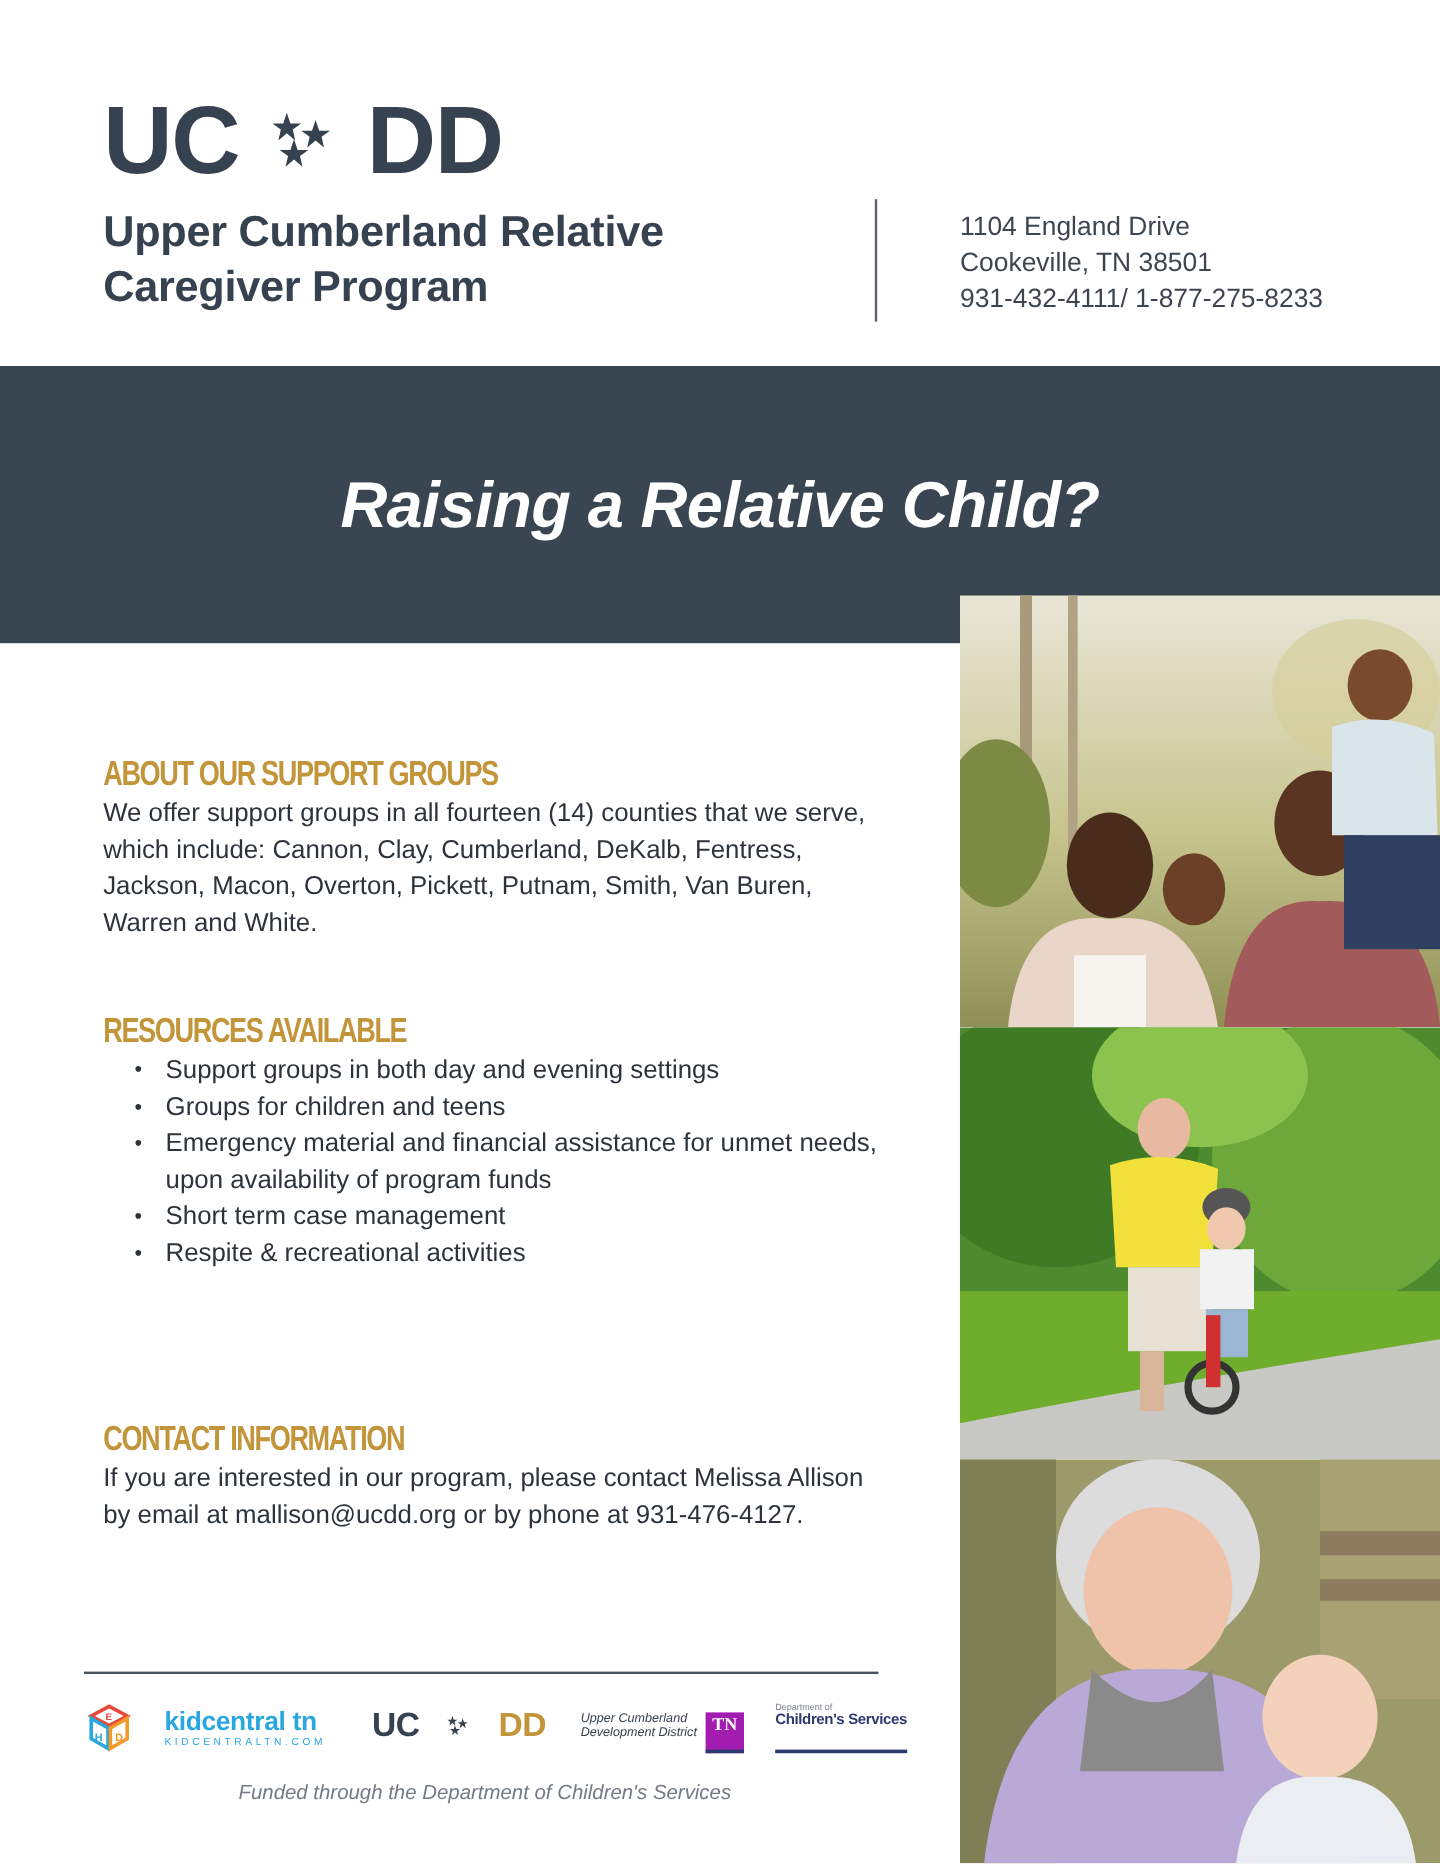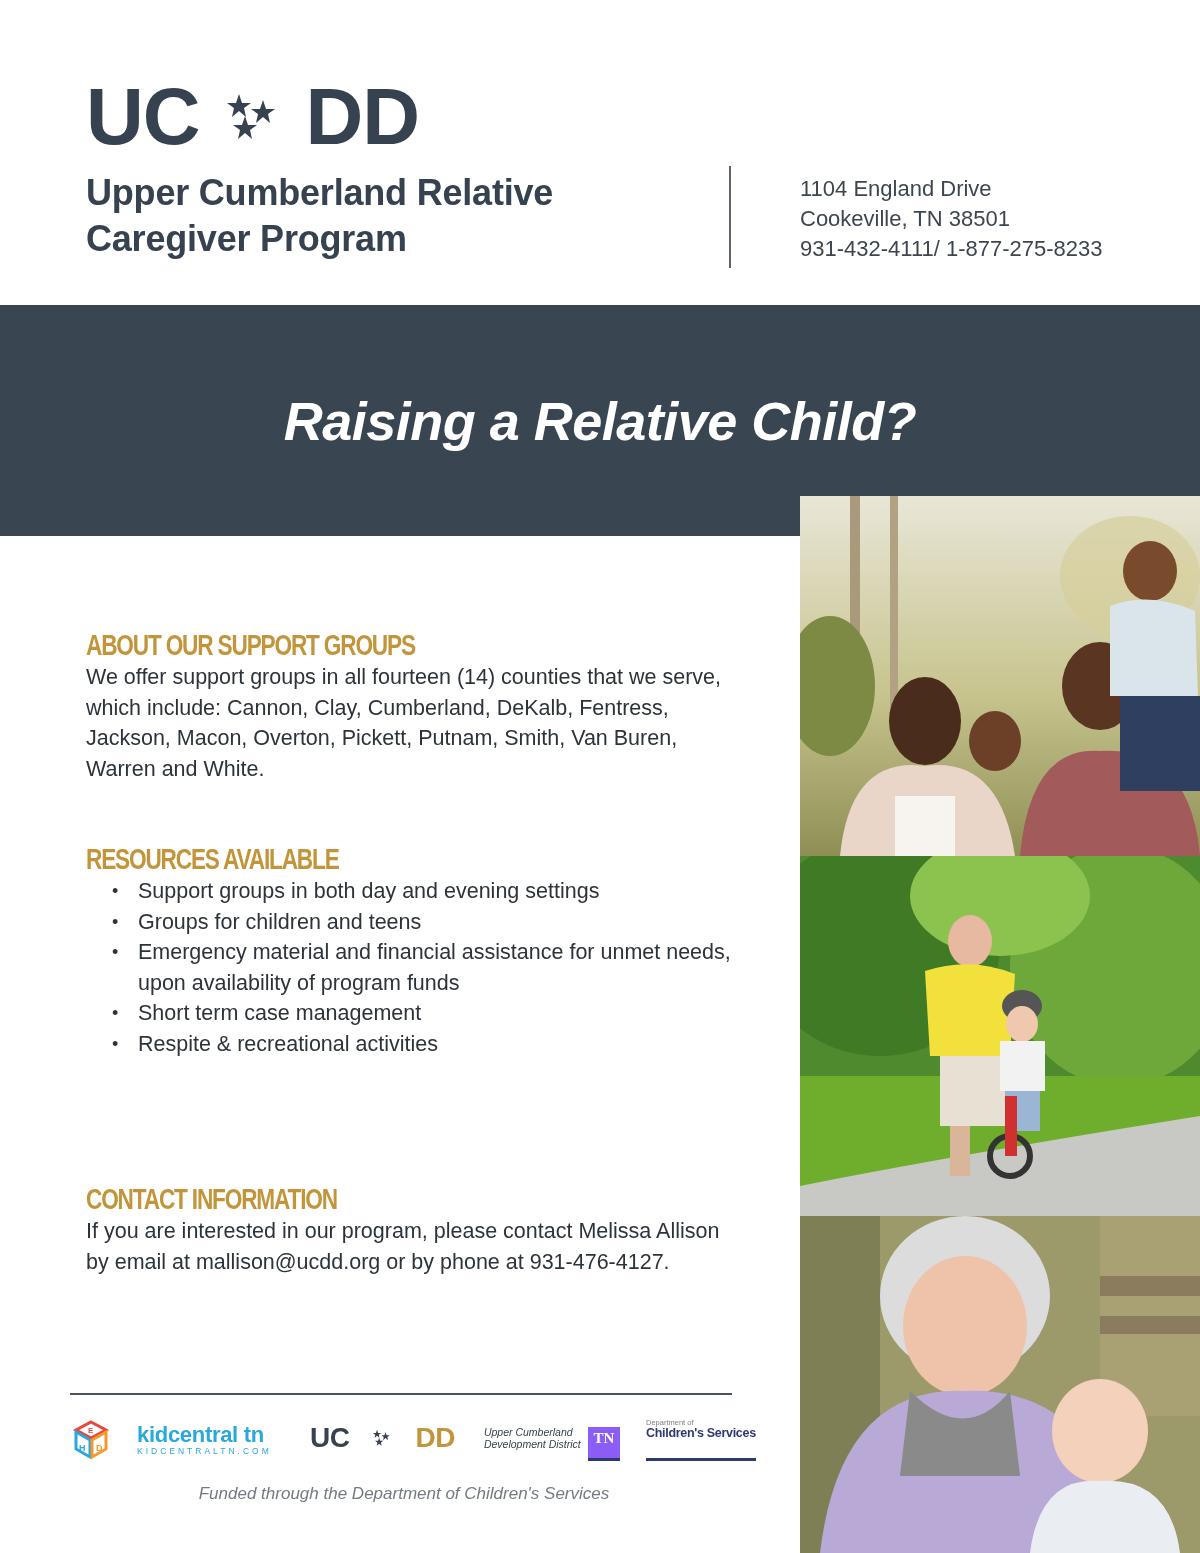--- a/index.html
+++ b/index.html
@@ -37,21 +37,21 @@
   .kc { left:72px; top:1420px; display:flex; align-items:center; }
   .kc-text { margin-left:4px; }
   .kc-main { font-weight:700; font-size:22px; color:#29a7de; line-height:22px; letter-spacing:-0.3px; }
   .kc-sub { font-size:8.5px; color:#29a7de; letter-spacing:3px; line-height:10px; }
   .ucdd-small { left:310px; top:1424px; display:flex; align-items:center; }
   .ucdd-small .mark { font-weight:700; font-size:28px; line-height:1; letter-spacing:-0.5px; }
   .ucdd-small .u { color:#36424f; }
   .ucdd-small .d { color:#c3953a; }
   .ucdd-small .desc { font-size:10.5px; line-height:12px; color:#36424f; margin-left:6px;font-style:italic; }
   .tn { left:588px; top:1418px; display:flex; align-items:flex-end; }
-  .tn-box { width:32px; height:34px; background:#8b5cf6; color:#fff; font-family:"Liberation Serif", serif; font-weight:700; font-size:15px;
+  .tn-box { width:32px; height:34px; background:#a21caf; color:#fff; font-family:"Liberation Serif", serif; font-weight:700; font-size:15px;
             display:flex; align-items:flex-start; justify-content:center; padding-top:3px; box-sizing:border-box; border-bottom:3px solid #2d3a70; }
   .tn-text { margin-left:3px; padding-bottom:18px; border-bottom:3px solid #2d3a70; }
   .tn-dep { font-size:7.5px; color:#7a7f88; line-height:9px; }
   .tn-cs { font-size:12.5px; font-weight:700; color:#2d3a70; line-height:13px; letter-spacing:-0.3px; }
   .funded { left:0; top:1484px; width:808px; text-align:center; font-style:italic; font-size:17px; color:#727a84; }
 </style>
 </head>
 <body>
 
 <div class="abs logo">

